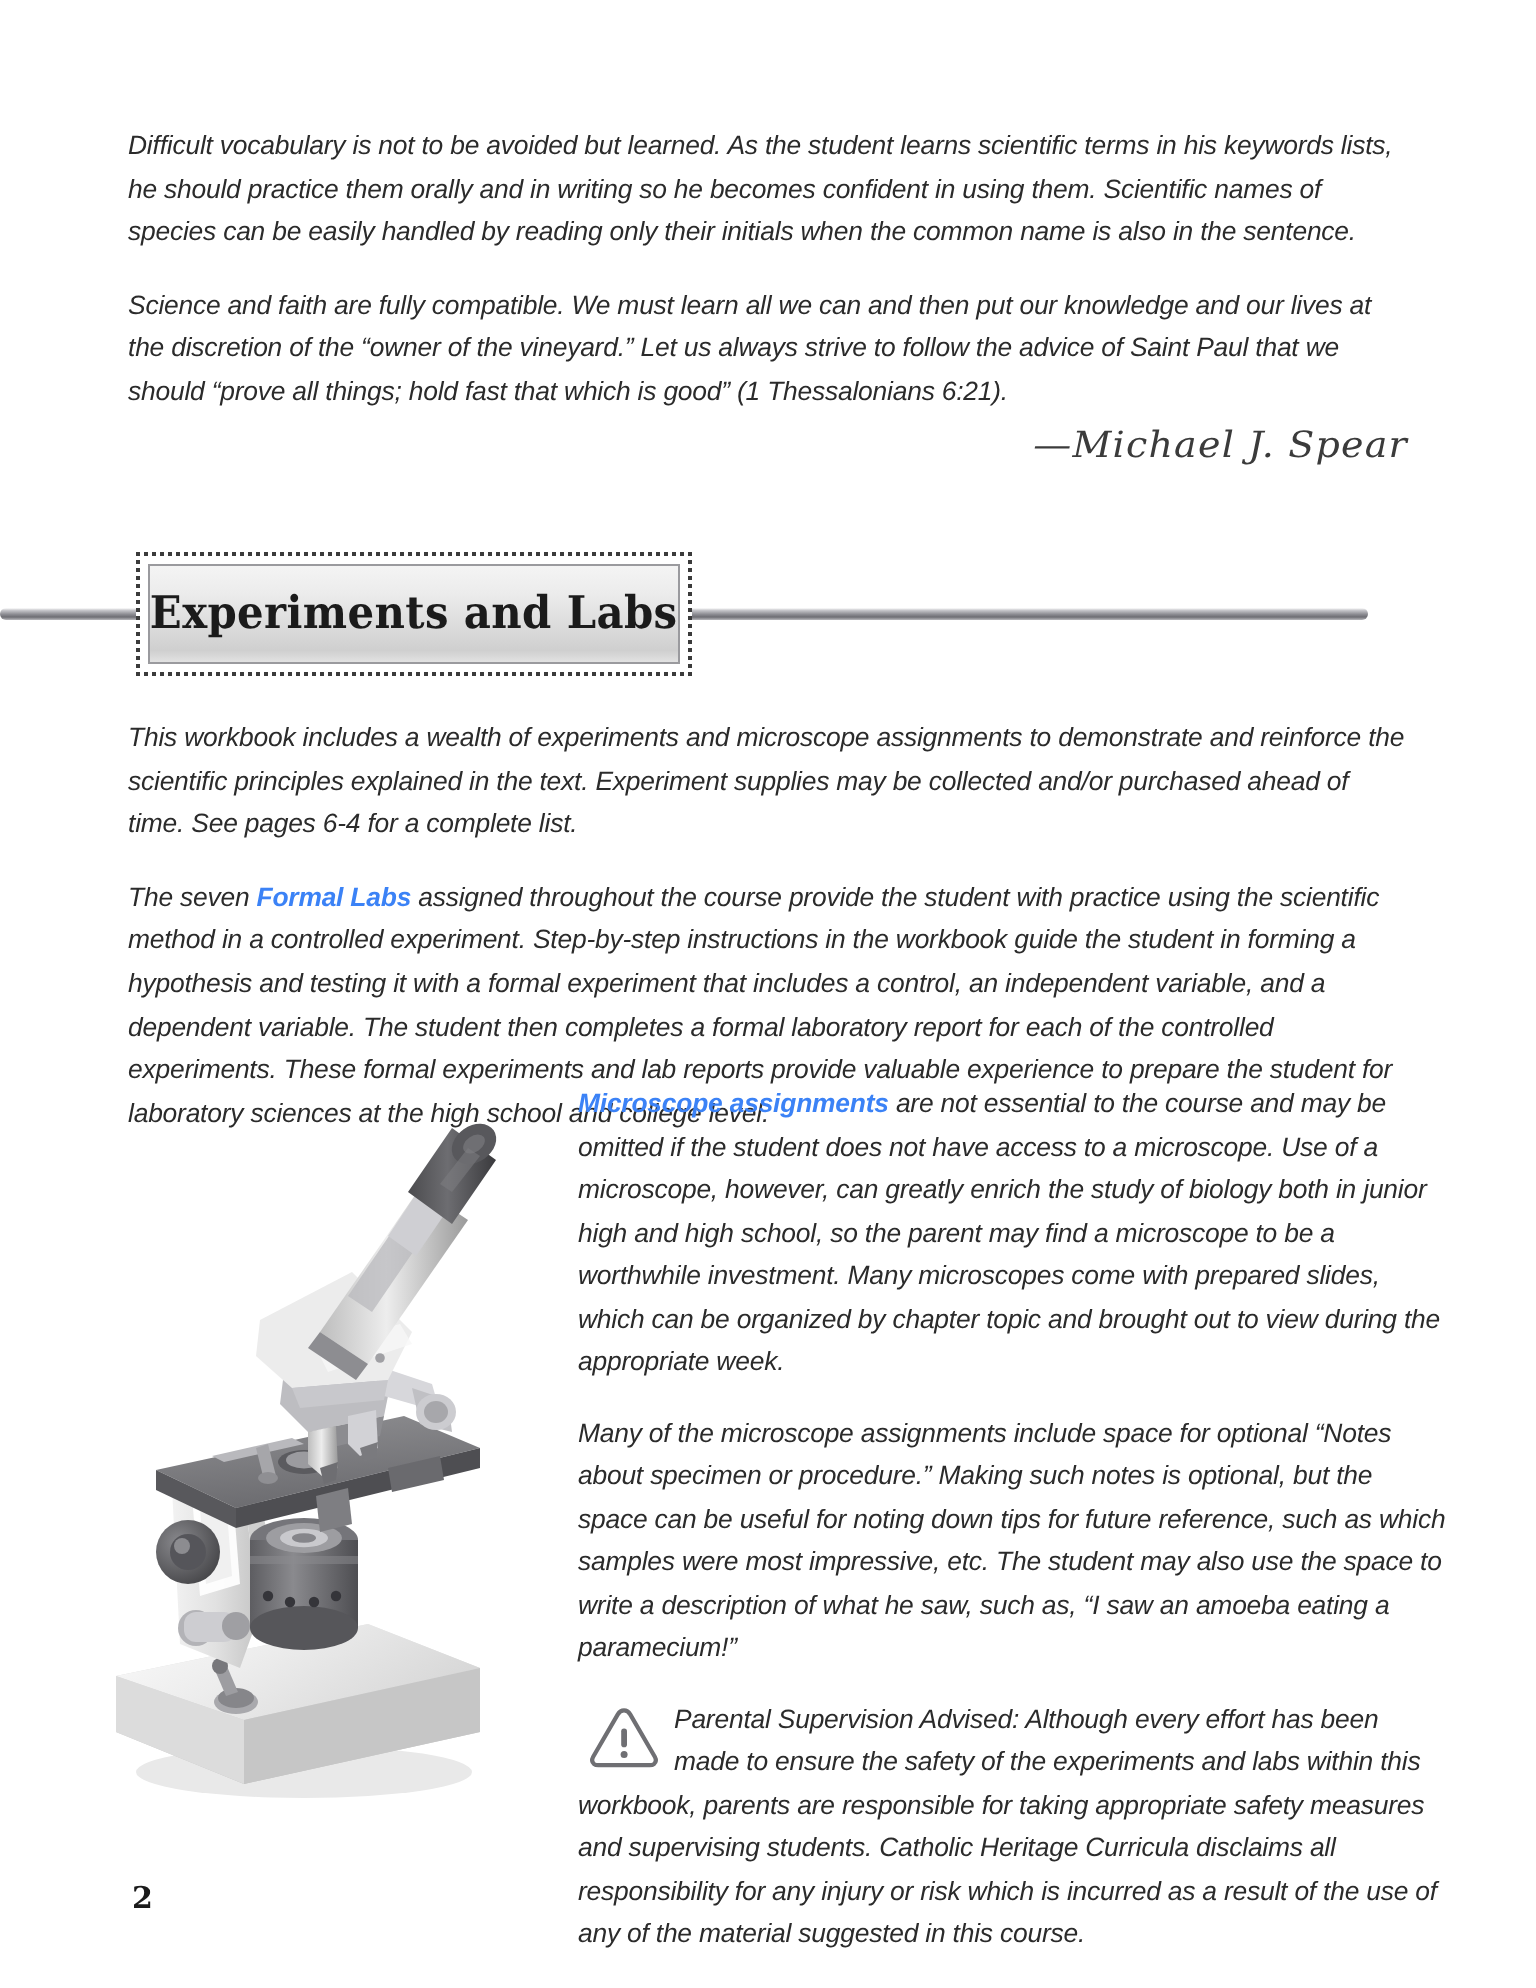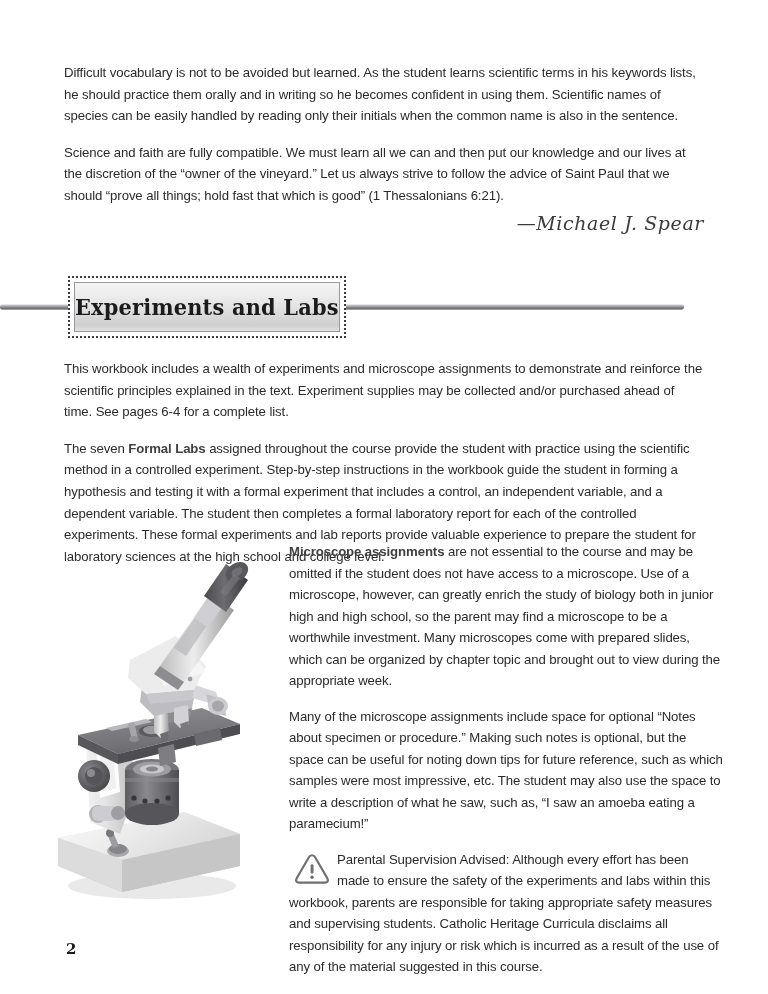--- a/index.html
+++ b/index.html
@@ -30,23 +30,24 @@
     width: 641px;
   }
   p.para {
     margin: 0 0 15px 0;
     font-size: 13.2px;
     line-height: 21.6px;
     color: #2b2b2b;
     text-align: left;
     font-family: "Liberation Sans", sans-serif;
     letter-spacing: -0.1px;
+    font-style: italic;
   }
   p.para:last-child { margin-bottom: 0; }
-  b, strong { font-weight: 700; color: #404040; }
+  b, strong { font-weight: 700; color: #3b82f6; }
 
   
   #top-block { top: 62px; }
 
   
   #signature {
     position: absolute;
     right: 64px;
     top: 212px;
     font-family: "DejaVu Serif", serif;

